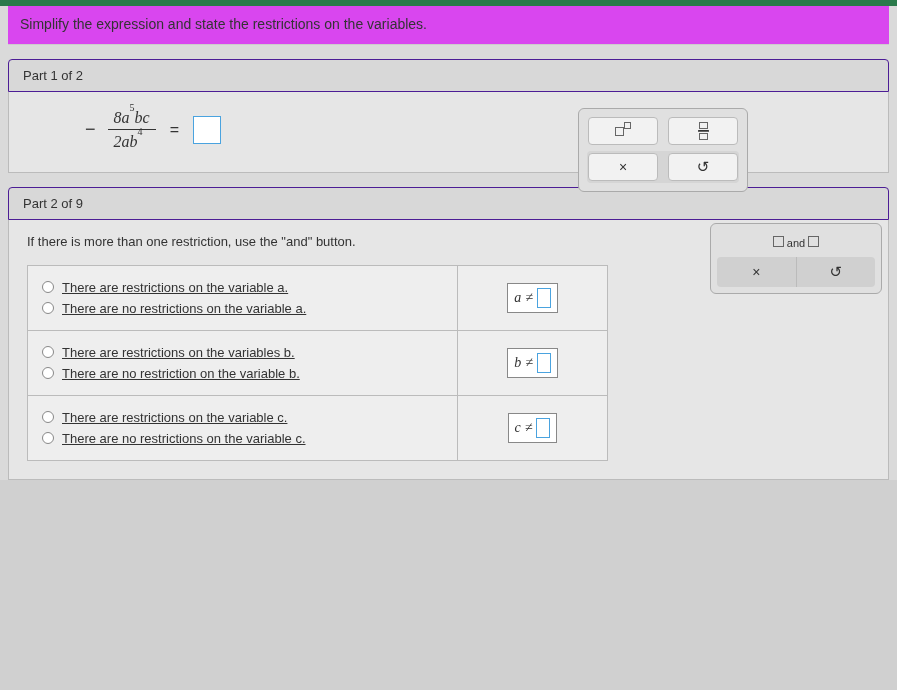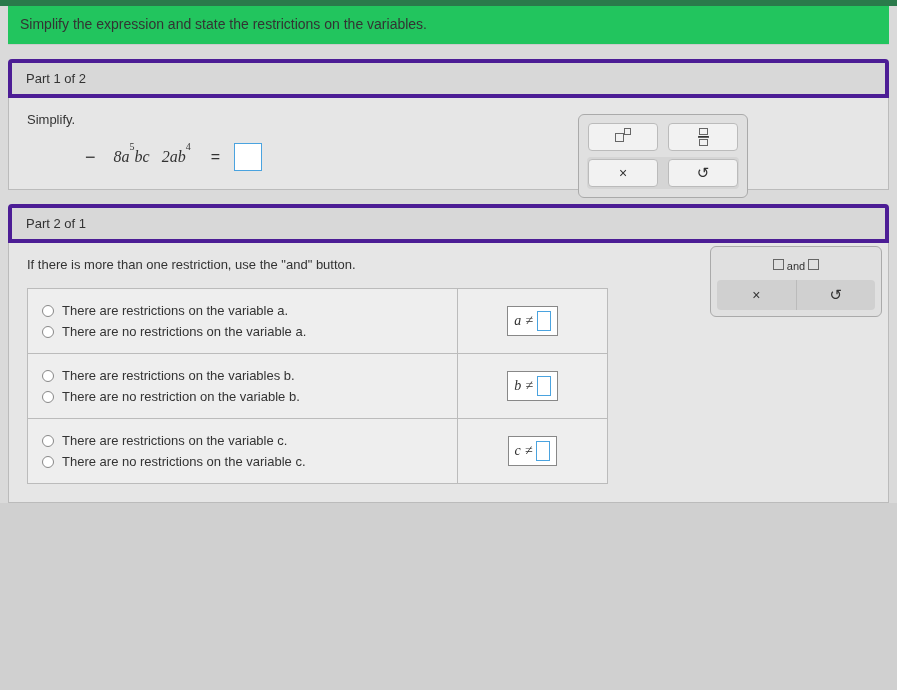--- a/index.html
+++ b/index.html
@@ -9,44 +9,44 @@
     background: #d0d0d0;
     font-size: 13px;
     color: #333;
     width: 897px;
     height: 690px;
     overflow: hidden;
   }
   .topbar { height: 6px; background: #2a7a4b; }
   .page { background: #dadada; padding: 0 8px; }
   .instruction {
-    background: #22c55e;
+    background: #d946ef;
     padding: 10px 12px 12px;
     font-size: 14px;
     border-bottom: 1px solid #ccc;
   }
   .part-header {
     background: #d8d8d8;
-    border: 4px solid #4c1d95;
+    border: 1px solid #4c1d95;
     border-radius: 4px 4px 0 0;
     padding: 8px 14px;
     font-size: 13px;
     margin-top: 14px;
   }
   .part-body {
     background: #e6e6e6;
     border: 1px solid #bbb;
     border-top: none;
     padding: 14px 18px 18px;
     position: relative;
   }
   .label { margin-bottom: 16px; }
   .math-row { display: flex; align-items: center; gap: 10px; margin-left: 58px; }
   .neg { font-size: 18px; margin-right: 2px; }
-  .frac { display: inline-flex; flex-direction: row; align-items: flex-end; font-family: Georgia, serif; font-style: italic; font-size: 16px; }
+  .frac { display: inline-flex; flex-direction: column; align-items: flex-start; font-family: Georgia, serif; font-style: italic; font-size: 16px; }
   .frac .num, .frac .den { padding: 2px 6px; }
   .frac .bar { border-top: 1.2px solid #333; align-self: stretch; }
   sup { font-size: 10px; font-style: normal; position: relative; top: -6px; }
   .eq { font-size: 16px; margin: 0 4px; }
   .answer-box {
     display: inline-block; width: 28px; height: 28px;
     border: 1px solid #4aa3df; background: #fff;
   }
   .palette {
     position: absolute; right: 140px; top: 16px;
@@ -84,21 +84,21 @@
 
   table.restrict {
     border-collapse: collapse; margin-top: 8px;
     background: #eee;
   }
   table.restrict td {
     border: 1px solid #bbb; padding: 8px 14px; vertical-align: middle;
   }
   table.restrict td.optcell { width: 430px; }
   table.restrict td.valcell { width: 150px; text-align:center; }
-  .radio-row { display:flex; align-items:center; gap:8px; margin: 6px 0; font-size:13px; }
+  .radio-row { display:flex; align-items:center; gap:8px; margin: 6px 0; font-size:13px;text-decoration:underline; }
   .radio { width:12px; height:12px; border:1px solid #888; border-radius:50%; background:#fff; flex-shrink:0;}
   .ital { font-style: italic; font-family: Georgia, serif; }
   .neq-box {
     display:inline-flex; align-items:center; gap:4px;
     border:1px solid #888; background:#fff; padding:4px 6px;
     font-family: Georgia, serif; font-style: italic; font-size: 14px;
   }
   .neq-box .slot { width:14px; height:20px; border:1px solid #4aa3df; background:#fff; }
   .part2-wrap { position: relative; }
 </style>
@@ -106,21 +106,20 @@
 <body>
 
 <div class="topbar"></div>
 
 <div class="page">
 
   <div class="instruction">Simplify the expression and state the restrictions on the variables.</div>
 
   <div class="part-header">Part 1 of 2</div>
   <div class="part-body">
-    <div class="label">Simplify.</div>
 
     <div class="math-row">
       <span class="neg">−</span>
       <span class="frac">
         <span class="num">8<span class="ital">a</span><sup>5</sup><span class="ital">bc</span></span>
         <span class="bar"></span>
         <span class="den">2<span class="ital">ab</span><sup>4</sup></span>
       </span>
       <span class="eq">=</span>
       <span class="answer-box"></span>
@@ -142,21 +141,21 @@
       </div>
       <div class="palette-row" style="background:#d5d5d5;border-radius:4px;padding:2px 0;">
         <div class="pal-btn">×</div>
         <div class="pal-btn">
             <span class="reset-icon">↺</span>
           </div>
       </div>
     </div>
   </div>
 
-  <div class="part-header">Part 2 of 1</div>
+  <div class="part-header">Part 2 of 9</div>
   <div class="part-body part2-wrap">
     <div class="label">If there is more than one restriction, use the "and" button.</div>
 
     <table class="restrict">
       <tbody>
           <tr>
         <td class="optcell">
           <div class="radio-row">
                 <span class="radio"></span>
                 <span>There are restrictions on the variable a.</span>

